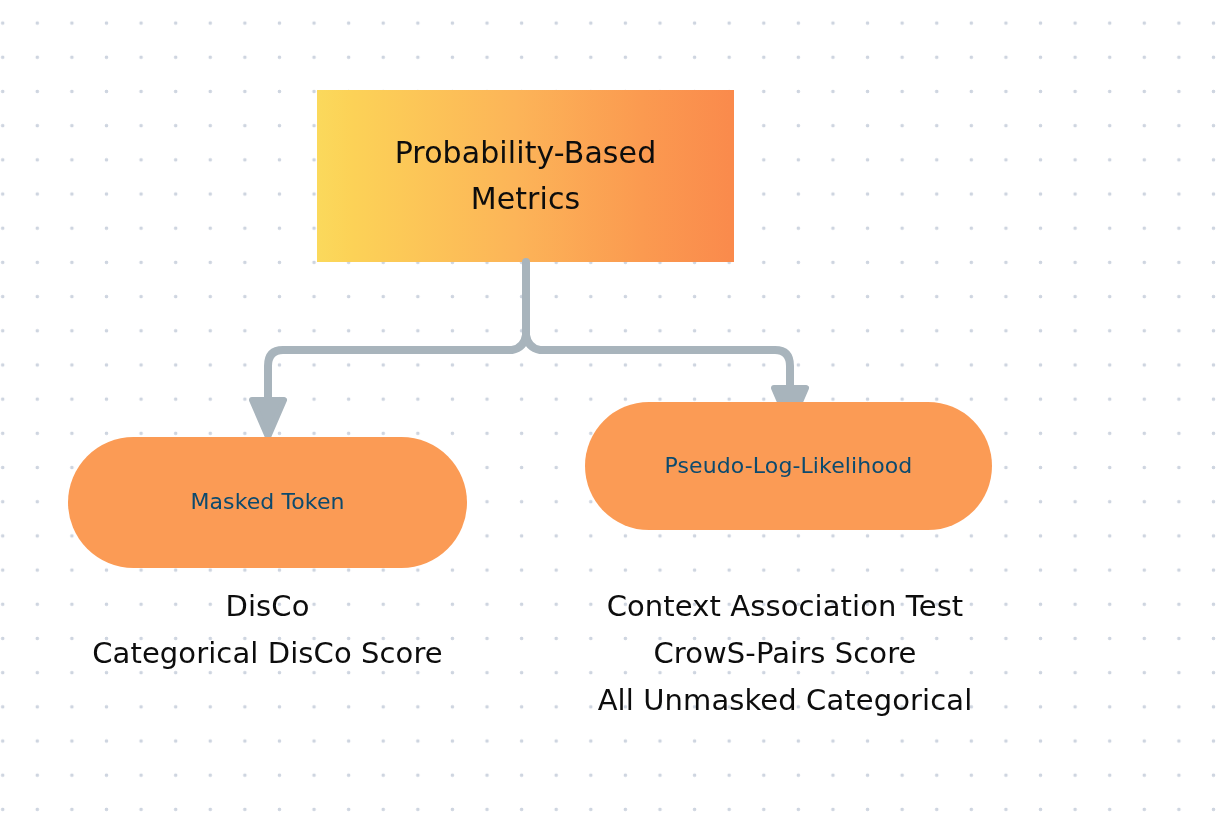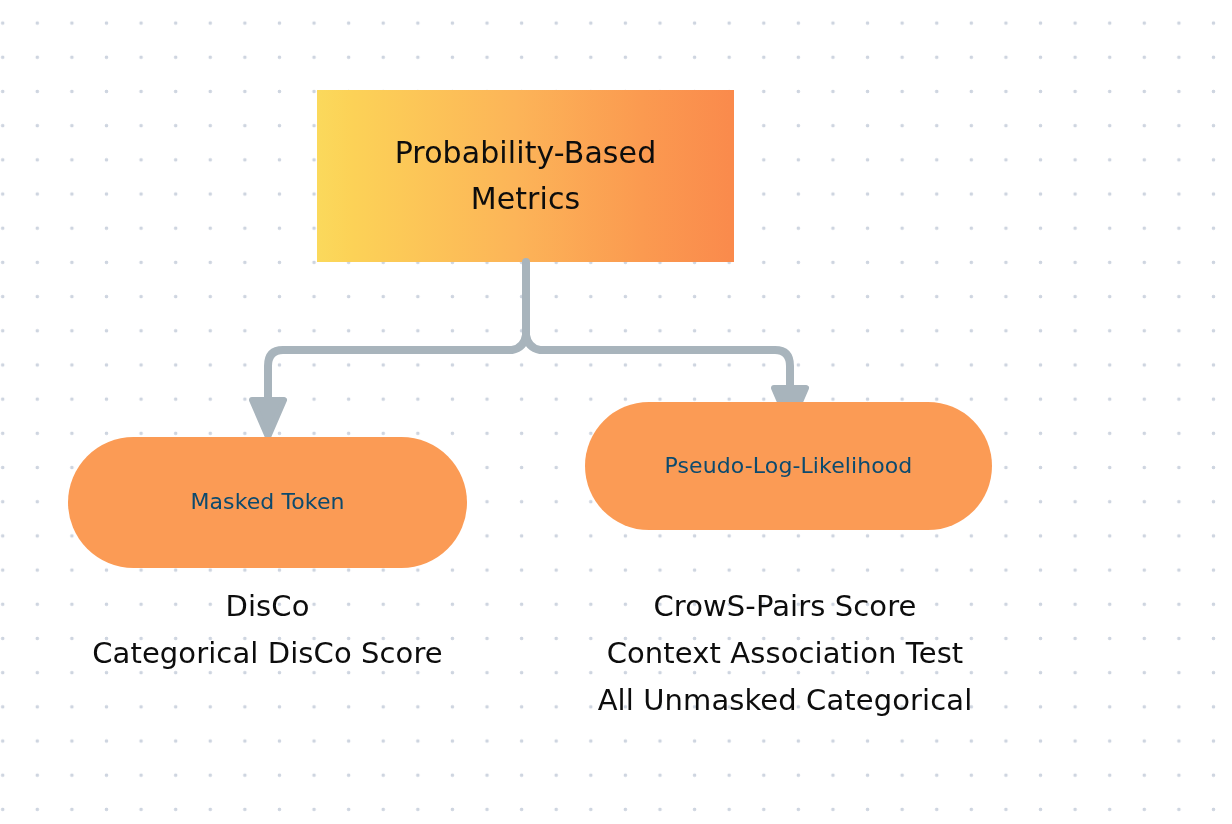--- a/index.html
+++ b/index.html
@@ -116,18 +116,18 @@
   <div id="pill-right" class="pill">
     <span class="label">Pseudo-Log-Likelihood</span>
   </div>
 
   <div id="list-left" class="metric-list">
     <span class="metric-item">DisCo</span>
     <span class="metric-item">Categorical DisCo Score</span>
   </div>
 
   <div id="list-right" class="metric-list">
+    <span class="metric-item">Context Association Test</span>
     <span class="metric-item">CrowS-Pairs Score</span>
-    <span class="metric-item">Context Association Test</span>
     <span class="metric-item">All Unmasked Categorical</span>
   </div>
 
 </div>
 
 </body></html>

